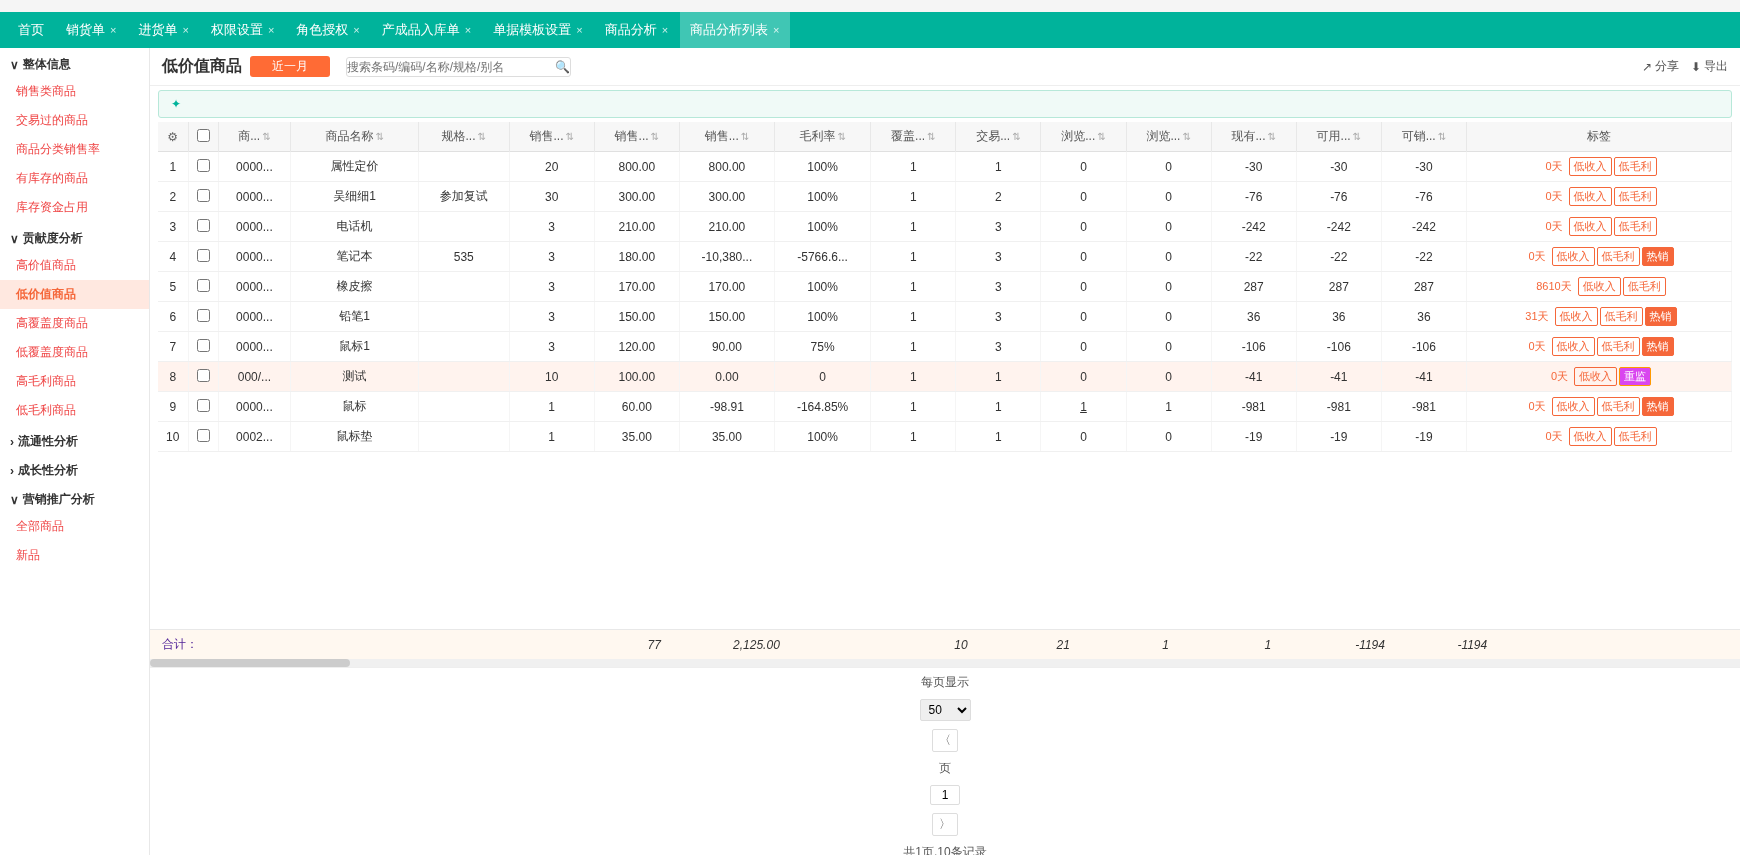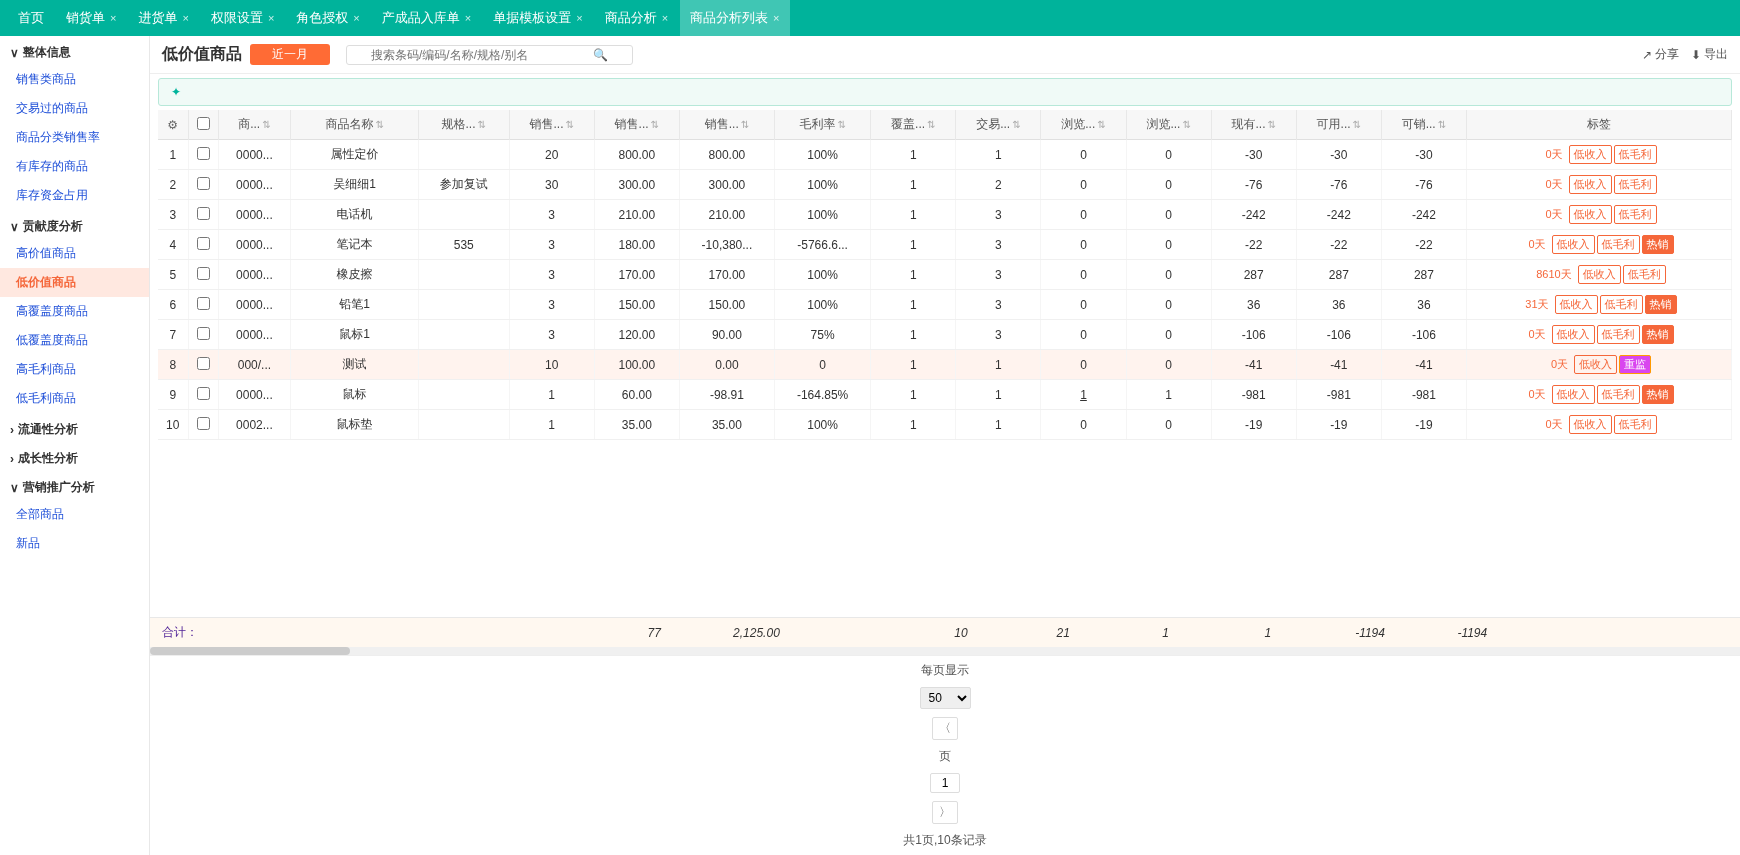--- a/index.html
+++ b/index.html
@@ -6,20 +6,21 @@
     body { background: #f5f5f5; overflow: hidden; width: 1740px; height: 855px; }
 
     
     .top-nav {
       display: flex;
       align-items: center;
       background: #00b39b;
       height: 36px;
       padding: 0 8px;
       gap: 2px;
+      margin-top: 12px;
     }
     .nav-item {
       color: #fff;
       padding: 0 10px;
       height: 36px;
       display: flex;
       align-items: center;
       cursor: pointer;
       white-space: nowrap;
       font-size: 13px;
@@ -45,21 +46,21 @@
       padding: 8px 10px 4px 10px;
       color: #333;
       font-weight: bold;
       font-size: 12px;
       display: flex;
       align-items: center;
       gap: 4px;
     }
     .sidebar-item {
       padding: 6px 10px 6px 16px;
-      color: #1d4ed8;
+      color: #ef4444;
       cursor: pointer;
       font-size: 12px;
     }
     .sidebar-item.active { background: #ffe8e0; color: #f5673a; font-weight: bold; }
 
     
     .content-area {
       flex: 1;
       display: flex;
       flex-direction: column;
@@ -87,22 +88,22 @@
       border-radius: 3px;
       padding: 2px 22px;
       font-size: 12px;
       cursor: pointer;
     }
     .search-box {
       display: flex;
       align-items: center;
       border: 1px solid #ddd;
       border-radius: 3px;
-      padding: 2px 24px;
-      gap: 22px;
+      padding: 2px 0;
+      gap: 8px;
       margin-left: 8px;
     }
     .search-box input {
       border: none;
       outline: none;
       font-size: 12px;
       width: 200px;
       color: #999;
     }
     .search-icon { color: #ff6b35; }

